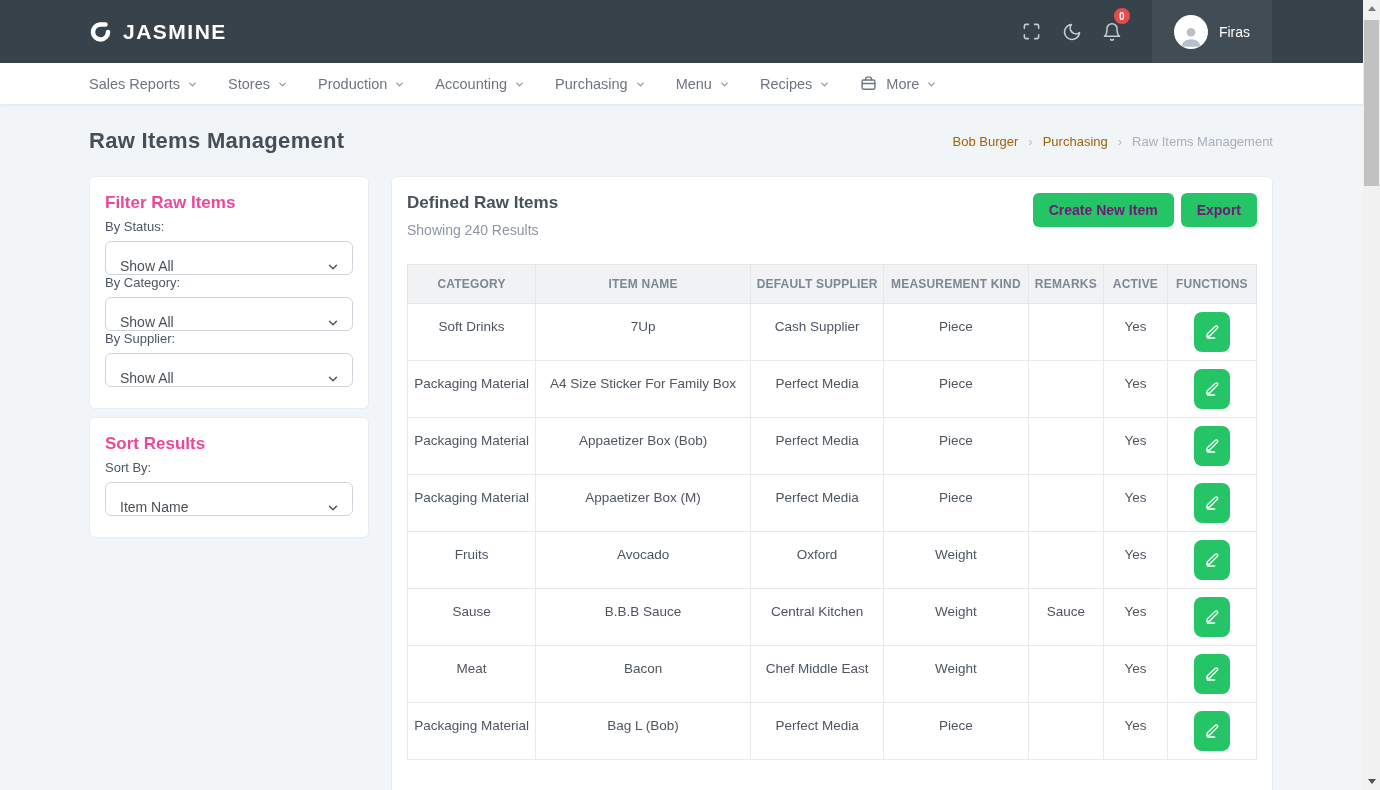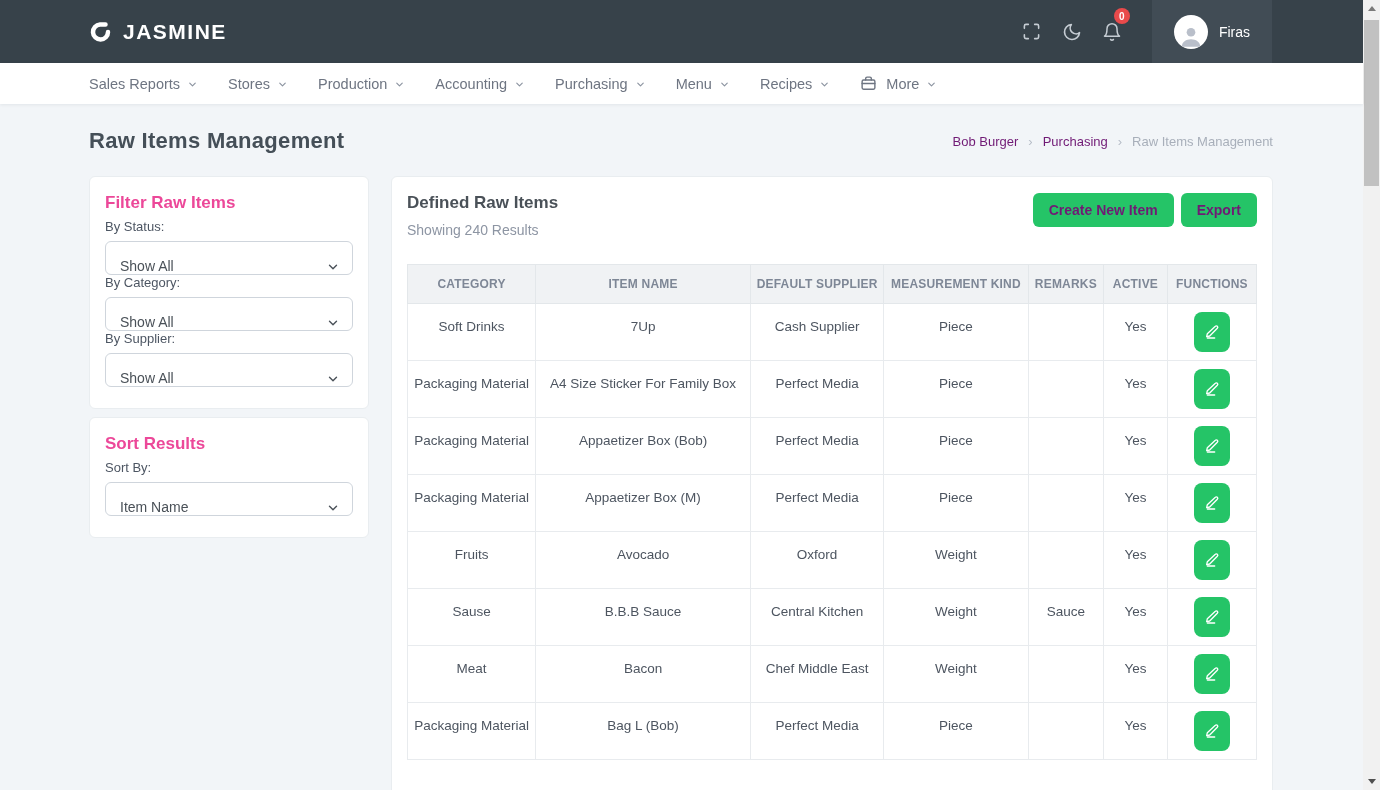--- a/index.html
+++ b/index.html
@@ -30,21 +30,21 @@
     height: 41px; background: #fff; display: flex; align-items: center;
     padding-left: 89px; gap: 30px; box-shadow: 0 1px 3px rgba(40,50,60,0.08); position: relative; z-index: 2;
   }
   .nav-item { display: flex; align-items: center; gap: 7px; color: #6e7582; font-size: 14.5px; cursor: pointer; white-space: nowrap; }
   .nav-item svg.chev { margin-top: 2px; }
 
   
   .page-head { display: flex; align-items: center; justify-content: space-between; padding: 24px 90px 22px 89px; }
   .page-title { font-size: 22px; font-weight: 700; color: #454f58; letter-spacing: 0.3px; }
   .breadcrumb { display: flex; align-items: center; gap: 10px; font-size: 13px; }
-  .crumb { color: #701a75; cursor: pointer; }
+  .crumb { color: #a16207; cursor: pointer; }
   .crumb-sep { color: #b6bdc7; font-size: 13px; }
   .crumb-current { color: #a8afba; }
 
   
   .content { display: flex; gap: 22px; padding: 0 90px 0 89px; align-items: flex-start; }
   .card { background: #fff; border: 1px solid #e9edf0; border-radius: 6px; }
   .side { width: 280px; flex: none; display: flex; flex-direction: column; gap: 8px; }
   .side .card { padding: 16px 15px 21px; }
   .card-title { font-size: 17px; font-weight: 700; color: #ec4899; margin: 2px 0 6px; }
   .field { margin-top: 0; }

